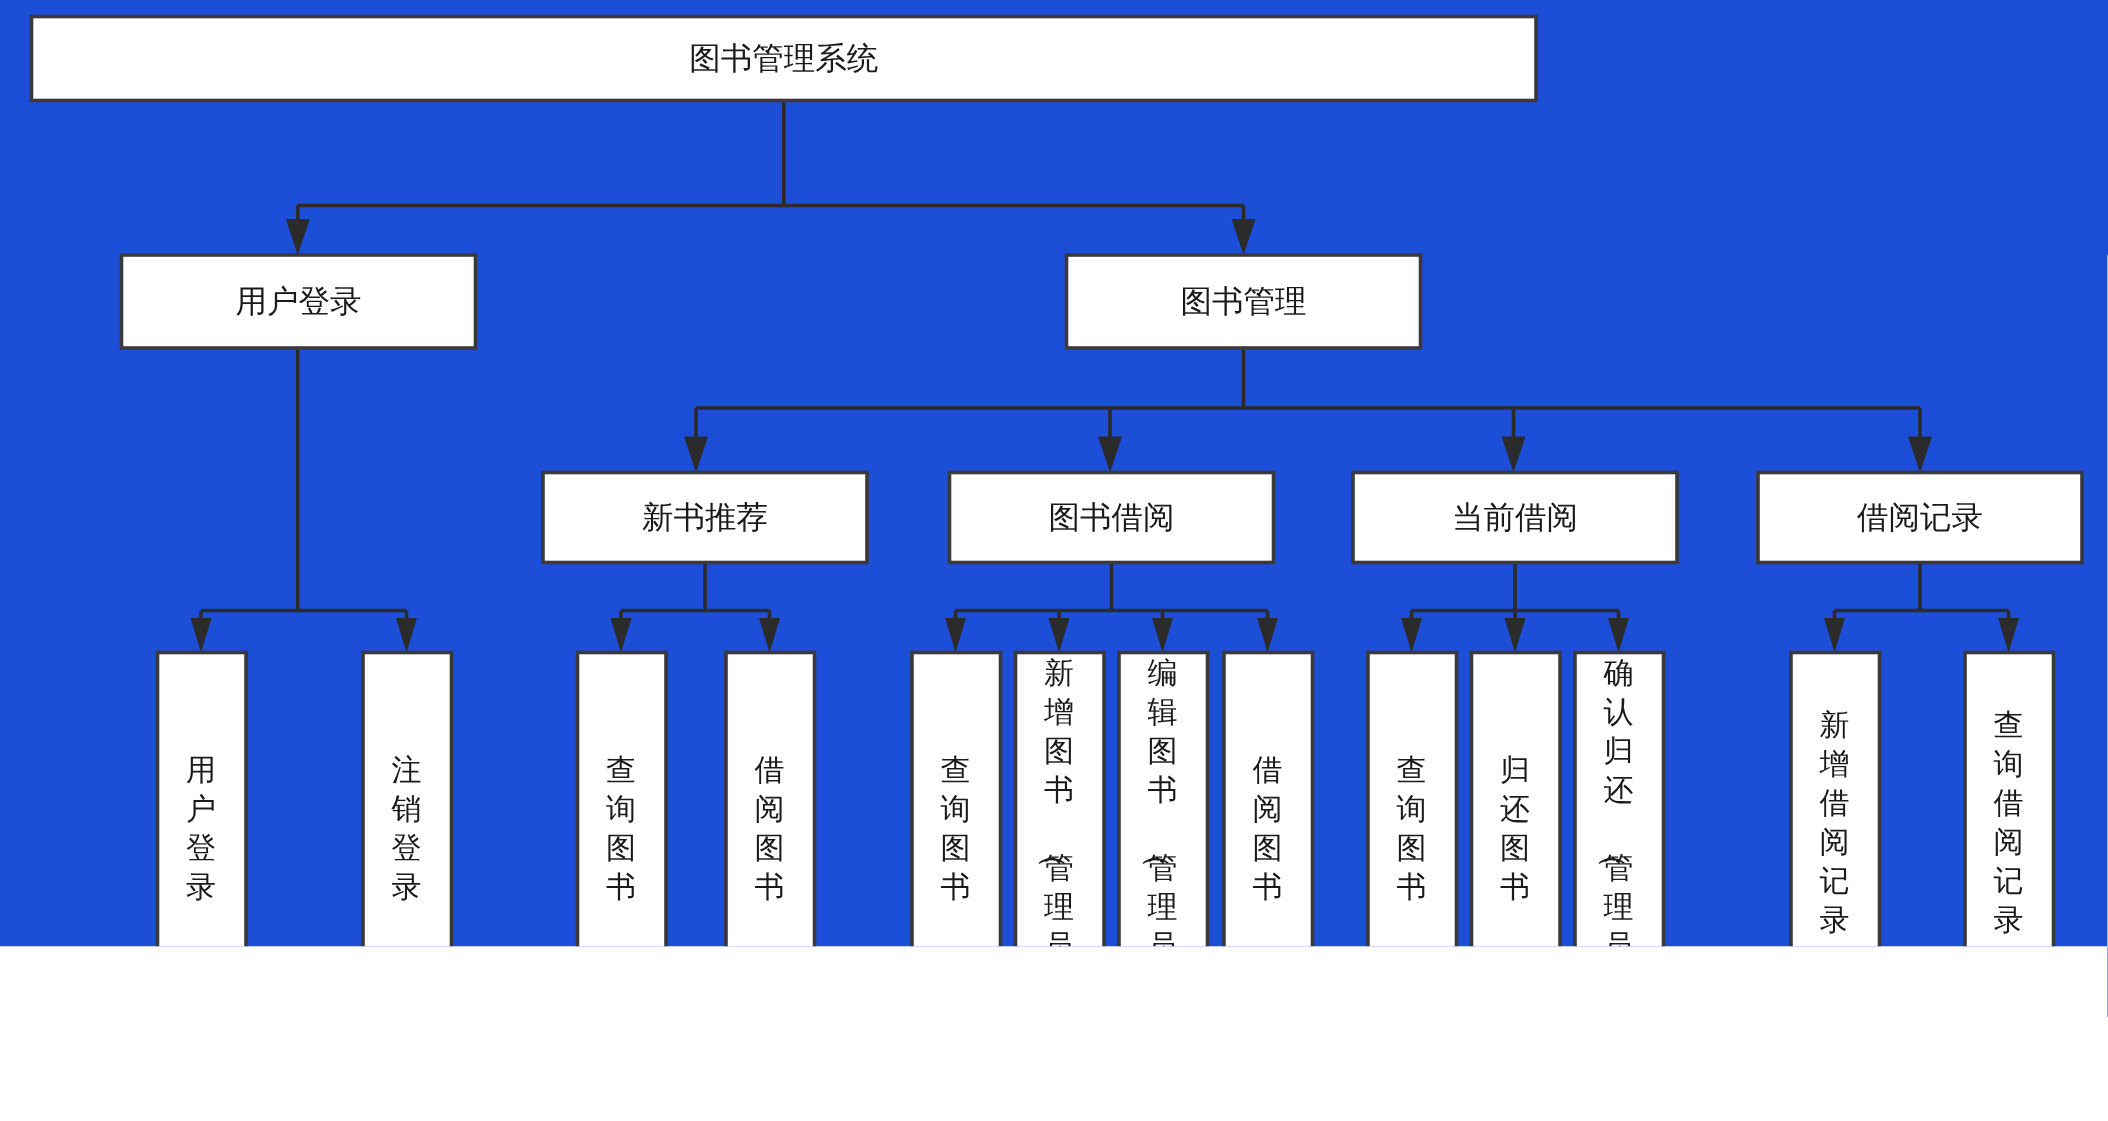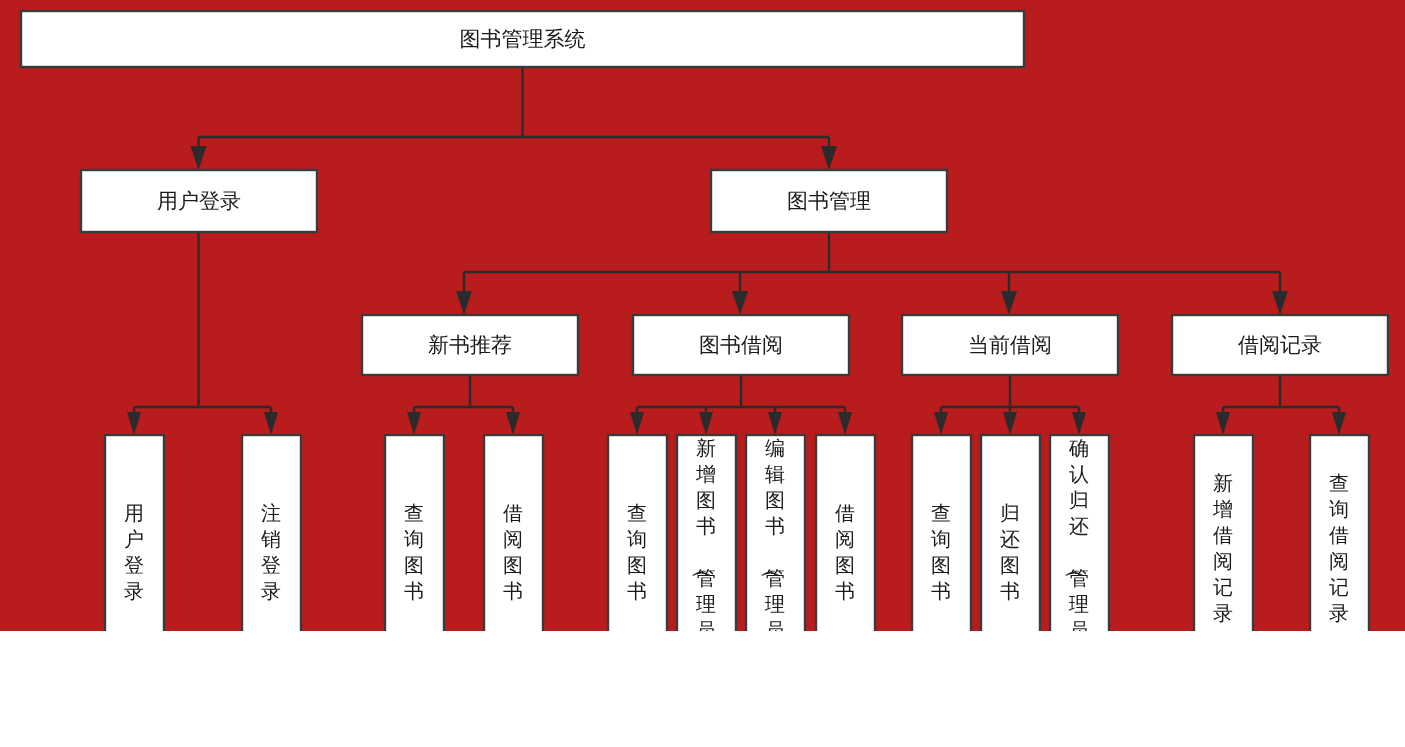--- a/index.html
+++ b/index.html
@@ -8,21 +8,21 @@
     padding: 0;
     background: #ffffff;
   }
   body {
     font-family: "DejaVu Sans", "Liberation Sans", sans-serif;
   }
   #diagram-root {
     position: relative;
     width: 1405px;
     height: 631px;
-    background: #b91c1c;
+    background: #1d4ed8;
     overflow: hidden;
   }
   svg.diagram-canvas {
     position: absolute;
     left: 0;
     top: 0;
     width: 1405px;
     height: 747px;
   }
   .node-box {

